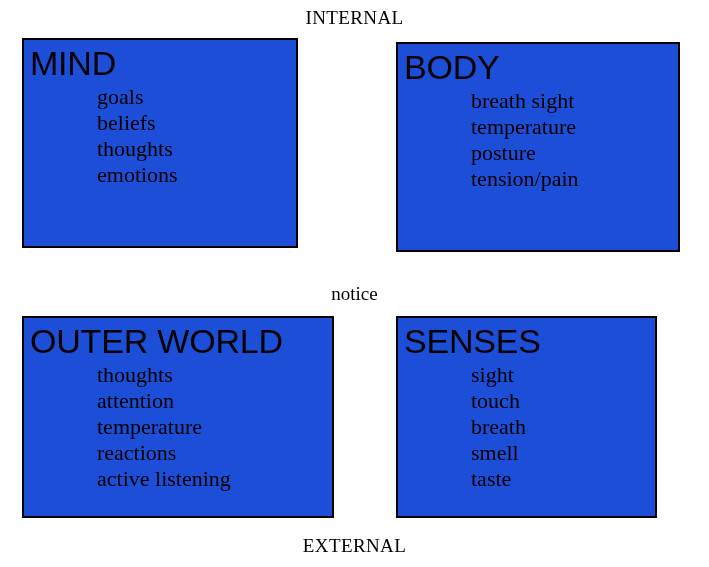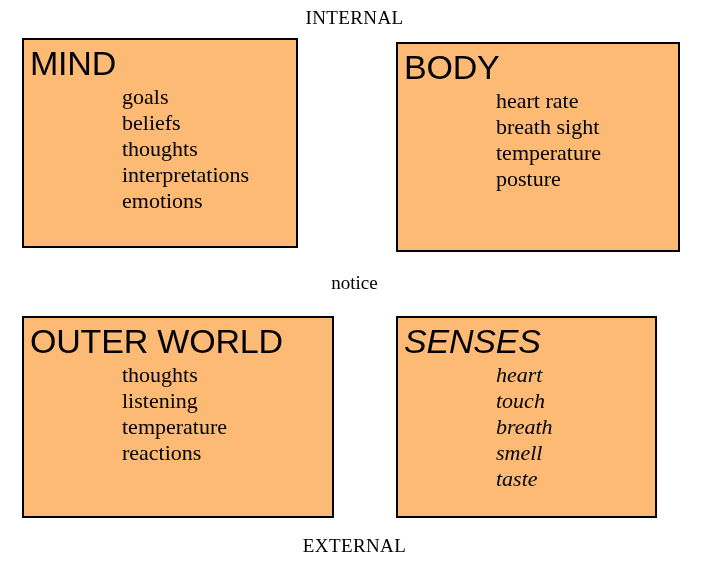--- a/index.html
+++ b/index.html
@@ -45,51 +45,52 @@
   .middle-label {
     position: absolute;
     width: 709px;
     left: 0;
     text-align: center;
     font-family: "Liberation Serif", serif;
     font-size: 19px;
     line-height: 22px;
     color: #000000;
     white-space: nowrap;
+    margin-top: 11px;
   }
   #label-notice { top: 272px; }
 
   
   .quadrant {
     position: absolute;
     box-sizing: border-box;
     border: 2px solid #000000;
-    background: #fdba74;
+    background: #1d4ed8;
     overflow: hidden;
   }
   #quadrant-mind         { left: 22px;  top: 38px;  width: 276px; height: 210px; }
   #quadrant-body         { left: 396px; top: 42px;  width: 284px; height: 210px; }
   #quadrant-outer-world  { left: 22px;  top: 316px; width: 312px; height: 202px; }
-  #quadrant-senses       { left: 396px; top: 316px; width: 261px; height: 202px; font-style: italic; }
+  #quadrant-senses       { left: 396px; top: 316px; width: 261px; height: 202px; }
 
   .quadrant-title {
     font-family: "Liberation Sans", sans-serif;
     font-size: 34px;
     line-height: 38px;
     font-weight: 400;
     letter-spacing: -0.2px;
     color: #000000;
     margin: 4px 0 0 6px;
     white-space: nowrap;
   }
 
   .quadrant-list {
     list-style: none;
     margin: 2px 0 0 0;
-    padding: 0 0 0 98px;
+    padding: 0 0 0 73px;
     font-family: "Liberation Serif", serif;
     font-size: 22px;
     line-height: 26px;
     color: #000000;
   }
   .quadrant-list li {
     white-space: nowrap;
   }
 </style>
 </head>
@@ -98,51 +99,51 @@
 <div id="diagram">
 
   <div class="pole-label" id="label-internal">INTERNAL</div>
 
   <div class="quadrant" id="quadrant-mind">
     <div class="quadrant-title">MIND</div>
     <ul class="quadrant-list">
       <li>goals</li>
       <li>beliefs</li>
       <li>thoughts</li>
-      <li>interpretations</li>
       <li>emotions</li>
     </ul>
   </div>
 
   <div class="quadrant" id="quadrant-body">
     <div class="quadrant-title">BODY</div>
     <ul class="quadrant-list">
-      <li>heart rate</li>
       <li>breath sight</li>
       <li>temperature</li>
       <li>posture</li>
+      <li>tension/pain</li>
     </ul>
   </div>
 
   <div class="middle-label" id="label-notice">notice</div>
 
   <div class="quadrant" id="quadrant-outer-world">
     <div class="quadrant-title">OUTER WORLD</div>
     <ul class="quadrant-list">
       <li>thoughts</li>
-      <li>listening</li>
+      <li>attention</li>
       <li>temperature</li>
       <li>reactions</li>
+      <li>active listening</li>
     </ul>
   </div>
 
   <div class="quadrant" id="quadrant-senses">
     <div class="quadrant-title">SENSES</div>
     <ul class="quadrant-list">
-      <li>heart</li>
+      <li>sight</li>
       <li>touch</li>
       <li>breath</li>
       <li>smell</li>
       <li>taste</li>
     </ul>
   </div>
 
   <div class="pole-label" id="label-external">EXTERNAL</div>
 
 </div>

